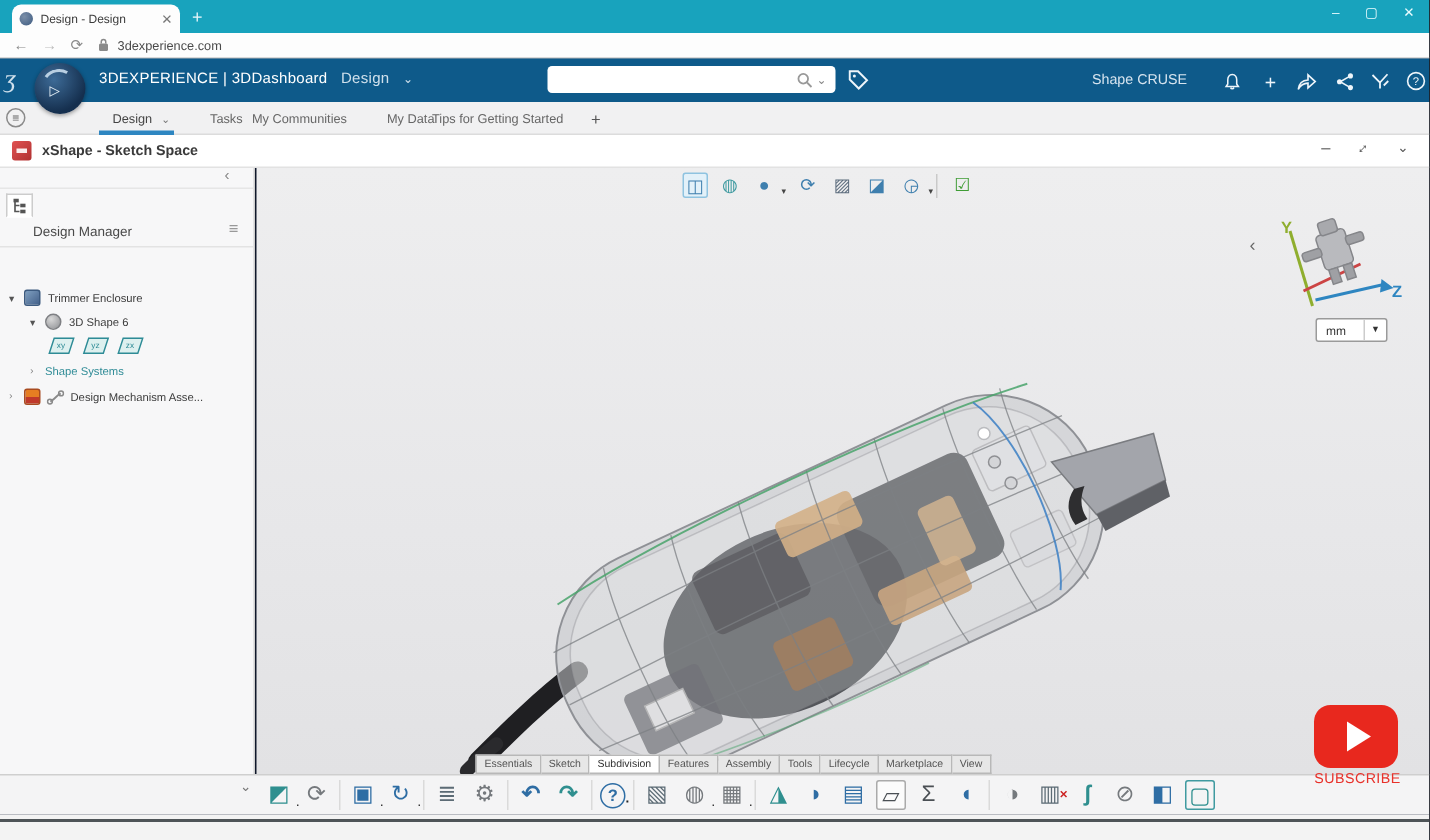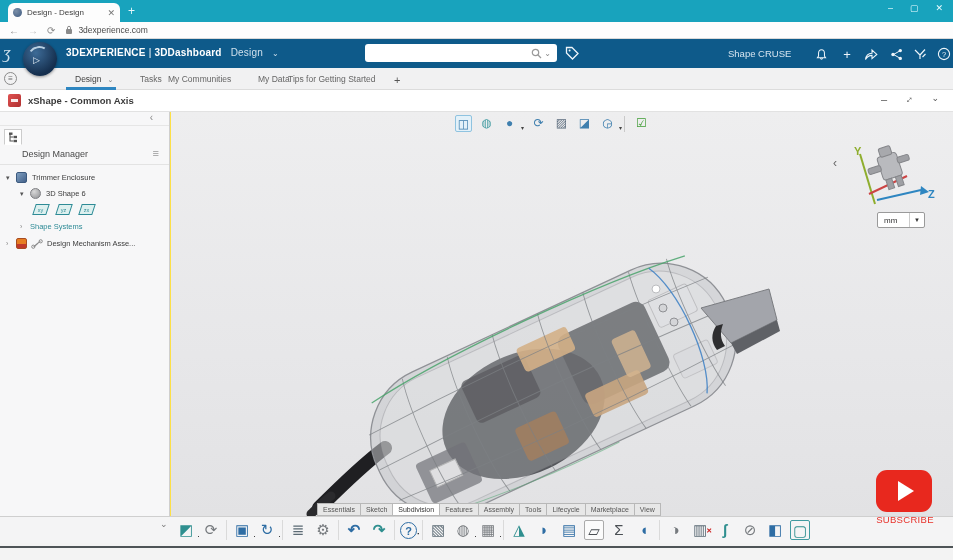--- a/index.html
+++ b/index.html
@@ -1,19 +1,19 @@
 <!DOCTYPE html>
 <html><head>
 <meta charset="utf-8">
 <style>
   * { margin:0; padding:0; box-sizing:border-box; }
   html,body { background:#2b2b2b; }
   #screen {
     position:relative; width:953px; height:560px; overflow:hidden;
-    font-family:"Liberation Sans", sans-serif; background:#fde047;
+    font-family:"Liberation Sans", sans-serif; background:#0f172a;
     -webkit-font-smoothing:antialiased;
   }
   .abs { position:absolute; }
 
   
   #titlebar { position:absolute; left:0; top:0; width:100%; height:22px; background:#18a3bd; }
   #btab { position:absolute; left:8px; top:3px; width:112px; height:19px; background:#fdfdfd;
           border-radius:6px 6px 0 0; display:flex; align-items:center; padding:0 5px; }
   #btab .fav { width:9px; height:9px; border-radius:50%;
                background:radial-gradient(circle at 35% 35%, #7b8fa8, #3d5a80); margin-right:5px; flex:none; }
@@ -31,21 +31,21 @@
   #appheader { position:absolute; left:0; top:39px; width:100%; height:29px; background:#0e5a8a; color:#fff; }
   #dslogo { position:absolute; left:3px; top:4px; font-size:17px; font-style:italic;
             font-family:"Liberation Serif", serif; color:#cfe0ec; }
   #compass { position:absolute; left:23px; top:42px; width:34px; height:34px; border-radius:50%;
              background:radial-gradient(circle at 38% 32%, #3d6b97, #152f4e 70%); z-index:30;
              box-shadow:0 1px 3px rgba(0,0,0,.4); }
   #compass .arc { position:absolute; left:5px; top:4px; width:22px; height:20px; border:2px solid transparent;
                   border-top-color:#b9cfe2; border-radius:50%; transform:rotate(-12deg); }
   #compass .ply { position:absolute; left:10px; top:13px; color:#e8f1f8; font-size:9px; }
   #hbrand { position:absolute; left:66px; top:8px; font-size:10px; letter-spacing:.2px; }
-  #hbrand b { font-weight:bold; }
+  #hbrand b { font-weight:normal; }
   #hbrand .ctx { color:#cfe0ec; font-weight:normal; margin-left:6px; }
   #hsearch { position:absolute; left:365px; top:5px; width:192px; height:18px; background:#fff;
              border-radius:3px; display:flex; align-items:center; }
   #hsearch input { flex:1; border:none; outline:none; font-size:9px; padding:0 6px; background:transparent; }
   #hsearch .mag { flex:none; margin-right:2px; }
   #hsearch .car { flex:none; color:#888; font-size:8px; margin-right:6px; }
   #htag { position:absolute; left:565px; top:7px; }
   #huser { position:absolute; left:728px; top:9px; font-size:9.5px; color:#d6e4ef; }
   .hic { position:absolute; top:6px; width:18px; height:18px; display:flex; align-items:center;
          justify-content:center; color:#eef5fa; font-size:13px; }
@@ -74,21 +74,21 @@
   
   #leftpanel { position:absolute; left:0; top:112px; width:170px; height:404px; background:#f7f7f8;
                border-right:1px solid #cfcfcf; }
   #lp-top { position:absolute; left:0; top:0; width:100%; height:14px; border-bottom:1px solid #e6e6e6; }
   #lp-collapse { position:absolute; right:16px; top:0px; color:#888; font-size:10px; }
   #lp-tooltab { position:absolute; left:4px; top:17px; width:18px; height:16px; background:#fff;
                 border:1px solid #ccc; border-bottom-color:#fff; display:flex; align-items:center; justify-content:center; }
   #lp-title { position:absolute; left:6px; top:37px; font-size:9px; color:#4a4a4a;margin-left:16px; }
   #lp-menu { position:absolute; right:10px; top:35px; color:#999; font-size:11px; }
   #lp-div { position:absolute; left:0; top:52px; width:100%; border-top:1px solid #e3e3e3; }
-  .trow { position:absolute; display:flex; align-items:center; font-size:7.5px; color:#3c3c3c; white-space:nowrap; }
+  .trow { position:absolute; display:flex; align-items:center; font-size:7.5px; color:#3c3c3c; white-space:nowrap;margin-top:21px; }
   .texp { width:10px; color:#555; font-size:7px; flex:none; }
   .cube { width:11px; height:11px; border-radius:2px; flex:none; margin-right:5px;
           background:linear-gradient(135deg,#7f9fc0,#44618a); border:1px solid #3c5a7f; }
   .blob { width:11px; height:11px; border-radius:50%; flex:none; margin-right:5px;
           background:radial-gradient(circle at 35% 30%, #d8d8d8, #8f9094); border:1px solid #7f8084; }
   .plane { width:14px; height:11px; margin-right:9px; transform:skewX(-18deg); background:#ddf0ef;
            border:1px solid #2e8b96; font-size:5.5px; color:#2e8b96; text-align:center; line-height:10px; }
   .plane i { font-style:normal; display:inline-block; transform:skewX(18deg); }
   .teal { color:#2e8b96; }
   .mechbadge { width:11px; height:11px; border-radius:2px; flex:none; margin-right:4px;
@@ -241,21 +241,21 @@
     <span class="dtab" id="dtabadd">+</span>
   </div>
 
   <div id="compass">
     <span class="arc"></span>
     <span class="ply">▷</span>
   </div>
 
   <div id="appbar">
     <span id="appbadge"></span>
-    <span id="apptitle">xShape - Common Axis</span>
+    <span id="apptitle">xShape - Sketch Space</span>
     <span class="appctl" style="right:66px;">–</span>
     <span class="appctl" style="right:40px; transform:rotate(-45deg); font-size:10px;">↔</span>
     <span class="appctl" style="right:14px; font-size:9px;">⌄</span>
   </div>
 
   <div id="leftpanel">
     <div id="lp-top">
       <span id="lp-collapse">‹</span>
     </div>
     <span id="lp-tooltab">

